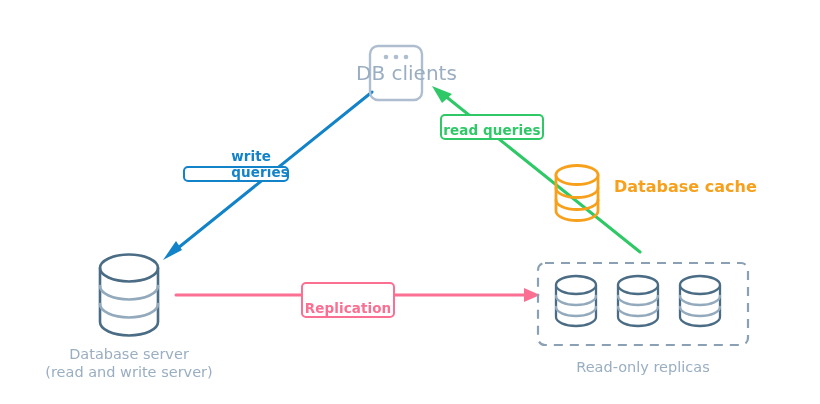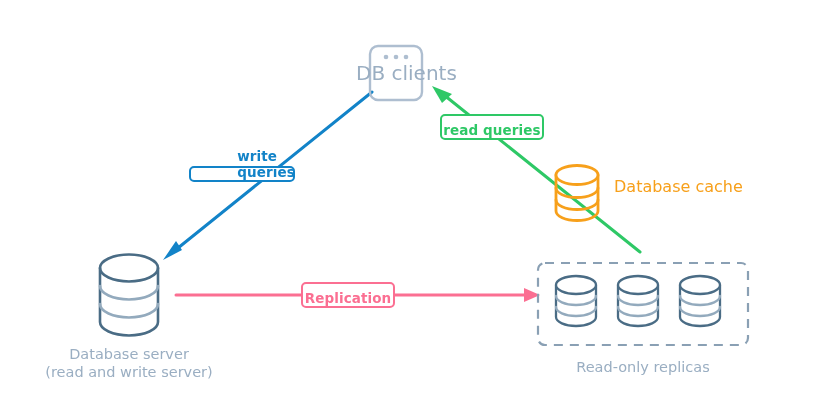--- a/index.html
+++ b/index.html
@@ -25,21 +25,21 @@
     font-weight:400;
   }
   .pill-text{
     font-weight:700;
     font-size:13.5px;
     letter-spacing:.1px;
   }
   .cache-text{
     color:#F7A01B;
     font-size:16px;
-    font-weight:400;
+    font-weight:700;
   }
   .dbclients-text{
     color:#9aaec2;
     font-size:20px;
     font-weight:400;
   }
   .pill{
     position:absolute;
     background:#ffffff;
     border-radius:5px;
@@ -122,29 +122,29 @@
     <g fill="none" stroke="#4a6c85" stroke-width="2.3" stroke-linecap="round">
       <path d="M680 285 v32 a20 9 0 0 0 40 0 v-32"></path>
       <ellipse cx="700" cy="285" rx="20" ry="9" fill="#ffffff"></ellipse>
       <path d="M680 296 a20 9 0 0 0 40 0" stroke="#93aabd"></path>
       <path d="M680 307 a20 9 0 0 0 40 0" stroke="#93aabd"></path>
     </g>
   </svg>
 
   <div class="lbl dbclients-text" style="left:356px;top:61px;">DB clients</div>
 
-  <div class="pill pill-blue" style="left:189px;top:166px;width:106px;height:16px;padding-left:48px;">
+  <div class="pill pill-blue" style="left:183px;top:166px;width:106px;height:16px;padding-left:48px;">
     <span class="pill-text">write queries</span>
   </div>
 
   <div class="pill pill-green" style="left:440px;top:114px;width:104px;height:26px;">
     <span class="pill-text">read queries</span>
   </div>
 
-  <div class="pill pill-pink" style="left:301px;top:282px;width:94px;height:26px;">
+  <div class="pill pill-pink" style="left:301px;top:282px;width:94px;height:36px;">
     <span class="pill-text">Replication</span>
   </div>
 
   <div class="lbl cache-text" style="left:614px;top:177px;">Database cache</div>
 
   <div class="lbl node-caption" style="left:29px;top:345px;width:200px;">
     <div>Database server</div>
     <div>(read and write server)</div>
   </div>
 

